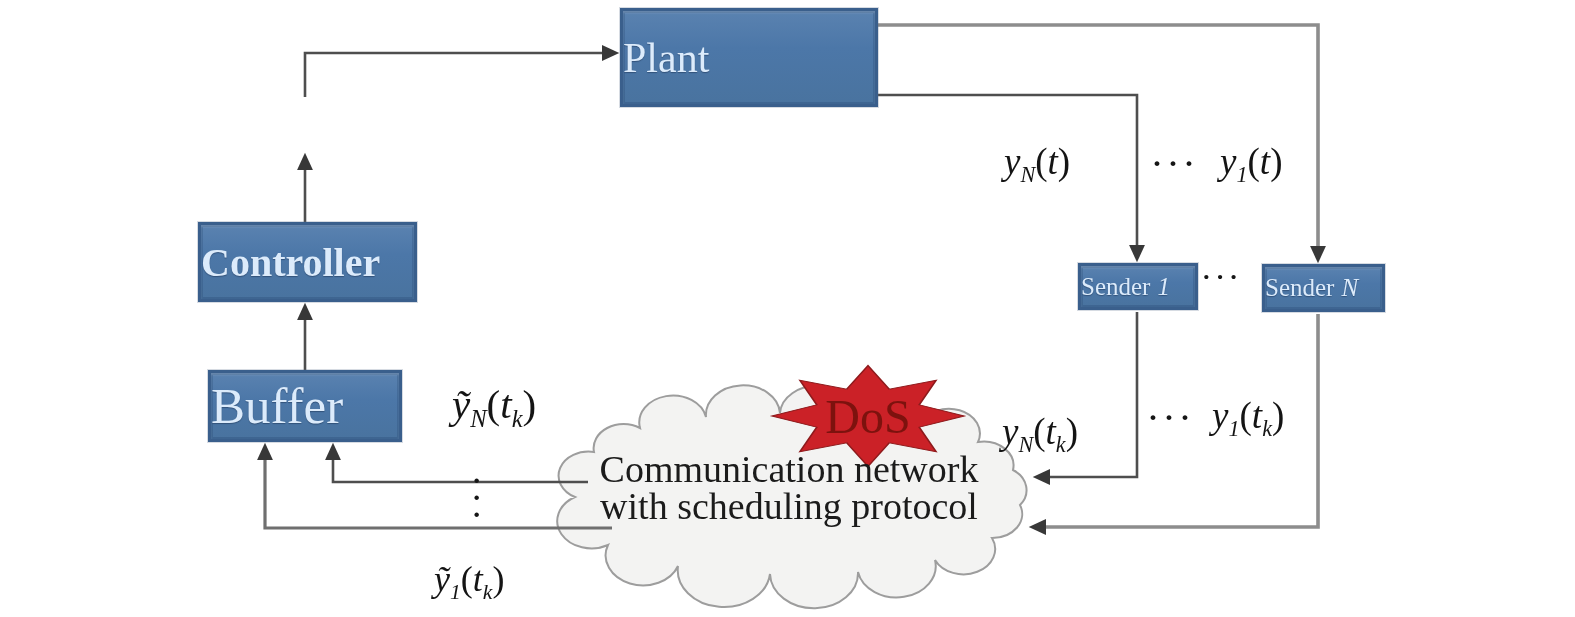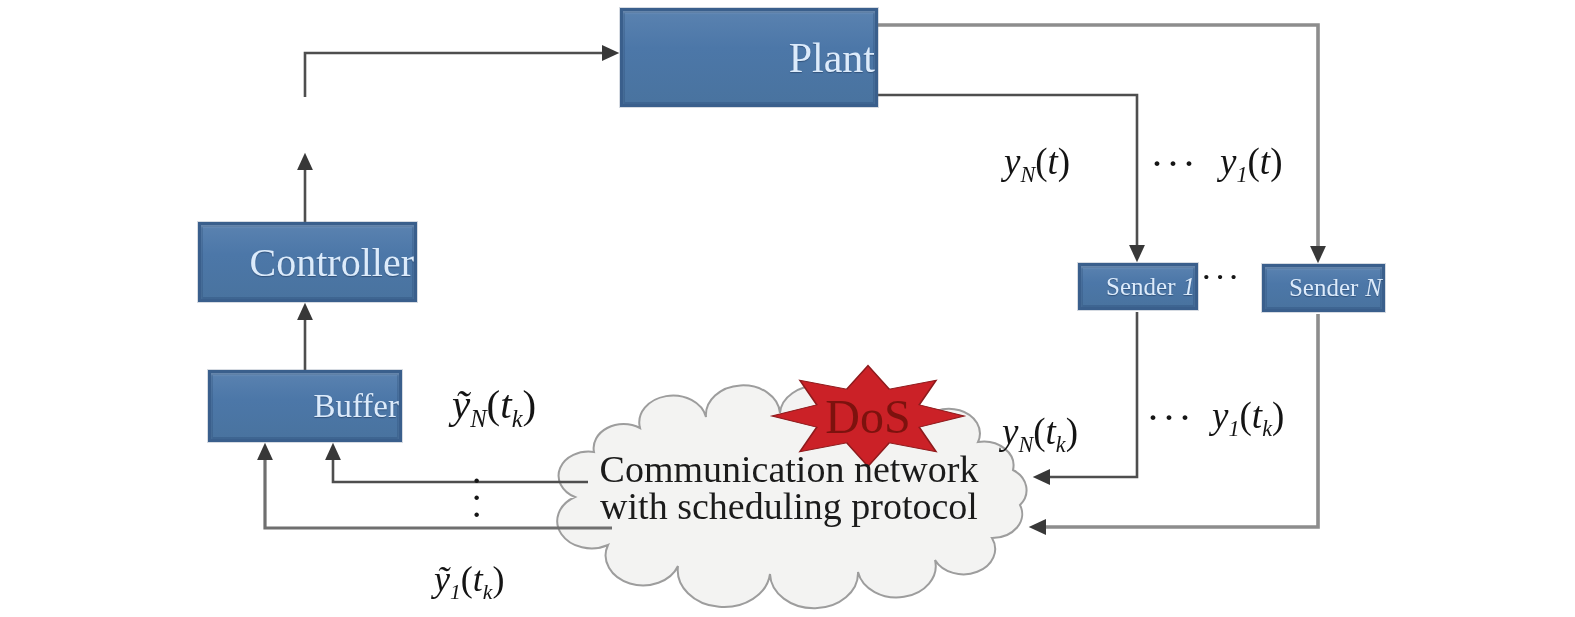--- a/index.html
+++ b/index.html
@@ -4,31 +4,31 @@
 <style>
   html,body{margin:0;padding:0;background:#ffffff;}
   .canvas{
     position:relative;width:1575px;height:617px;background:#ffffff;overflow:hidden;
     font-family:"Liberation Serif","DejaVu Serif",serif;
   }
   .layer{position:absolute;left:0;top:0;}
   
   .block{
     position:absolute;box-sizing:border-box;
-    display:flex;align-items:center;justify-content:flex-end;
+    display:flex;align-items:center;justify-content:flex-start;
     background:linear-gradient(180deg,#5a82b0 0%,#4c77a8 40%,#49739f 100%);
     border:3px solid #3a5f8c;
     box-shadow:inset 0 0 0 2px rgba(25,55,95,.22), inset 0 2px 2px rgba(255,255,255,.22), 0 0 0 1px rgba(90,110,140,.25);
     color:#dcebfb;text-shadow:0 1px 1px rgba(20,40,70,.45);
     white-space:nowrap;
   }
   .b-plant{left:620px;top:8px;width:258px;height:99px;font-size:42px;}
   .b-zoh{left:227px;top:95px;width:158px;height:57px;font-size:37px;}
-  .b-controller{left:198px;top:222px;width:219px;height:80px;font-size:40px;}
-  .b-buffer{left:208px;top:370px;width:194px;height:72px;font-size:33px;}
+  .b-controller{left:198px;top:222px;width:219px;height:80px;font-size:40px;font-weight:bold;}
+  .b-buffer{left:208px;top:370px;width:194px;height:72px;font-size:51px;}
   .b-sender1{left:1078px;top:263px;width:120px;height:47px;font-size:25px;}
   .b-senderN{left:1262px;top:264px;width:123px;height:48px;font-size:25px;}
   .sender-num{margin-left:7px;font-style:italic;}
   
   .sig{position:absolute;color:#141414;font-size:37px;white-space:nowrap;text-align:center;}
   .sig .v{font-style:italic;}
   .sig sub{font-size:0.60em;font-style:italic;line-height:0;letter-spacing:0;}
   .sig-ynt {left:1004px;top:140px;}
   .sig-y1t {left:1220px;top:140px;}
   .sig-yntk{left:1002px;top:410px;}

